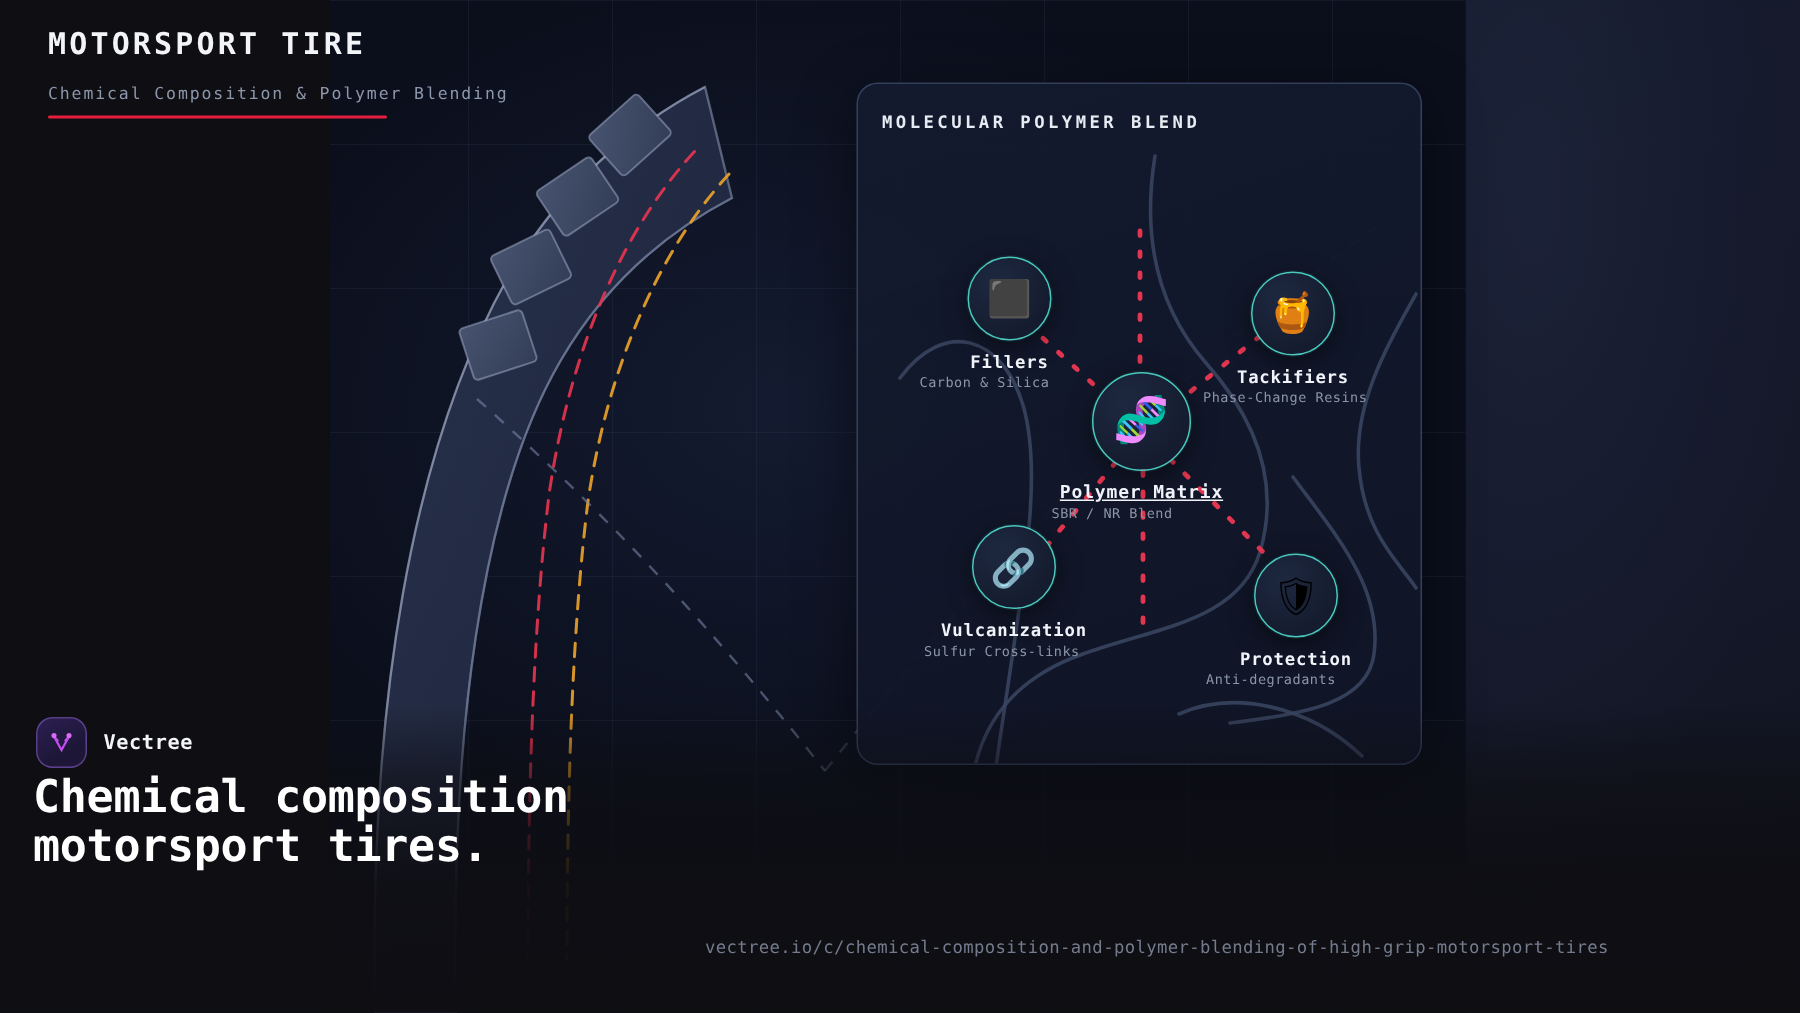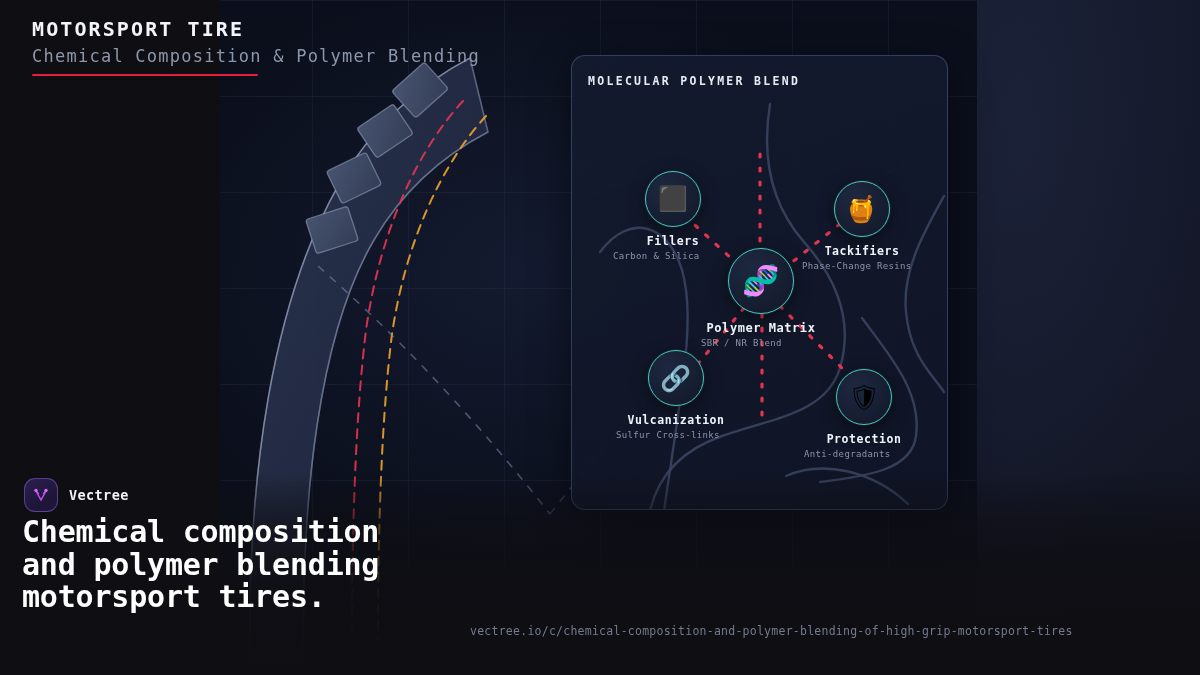--- a/index.html
+++ b/index.html
@@ -40,21 +40,21 @@
   }
   .illus-svg{position:absolute;left:0;top:0;width:757px;height:675px;}
 
   
   .hdr{position:absolute;left:32px;top:18px;width:520px;z-index:6;}
   .hdr-title{
     font-size:20px;font-weight:bold;letter-spacing:2.1px;color:#f2f4f8;
     line-height:1.1;
   }
   .hdr-sub{
-    margin-top:6px;font-size:17px;letter-spacing:1.25px;color:#8d97ac;
+    margin-top:16px;font-size:11px;letter-spacing:1.25px;color:#8d97ac;
   }
   .hdr-rule{
     margin-top:8px;width:226px;height:2px;background:#e51e3f;border-radius:2px;
   }
 
   
   .mpanel{
     position:absolute;left:571px;top:55px;width:377px;height:455px;z-index:7;
     border:1px solid rgba(120,145,195,.34);
     border-radius:14px;
@@ -82,21 +82,21 @@
     line-height:1;user-select:none;
   }
   .node-label{
     margin-top:7px;text-align:center;font-size:11.5px;font-weight:bold;
     letter-spacing:.55px;color:#f0f3f9;white-space:nowrap;
   }
   .node-desc{
     margin-top:3px;text-align:left;font-size:9px;letter-spacing:.35px;
     color:#8b95aa;white-space:nowrap;
   }
-  .node.center .node-label{font-size:12px;}
+  .node.center .node-label{font-size:12px;text-decoration:underline;}
   .node.center .node-desc{font-size:9px;}
 
   
   .brand{position:absolute;left:24px;top:478px;display:flex;align-items:center;gap:11px;z-index:9;}
   .brand-mark{
     width:34px;height:34px;border-radius:11px;
     background:linear-gradient(150deg,#2b1f52,#1d1636 70%);
     border:1px solid rgba(160,110,230,.45);
     display:flex;align-items:center;justify-content:center;
   }
@@ -251,17 +251,16 @@
       </g>
       <circle cx="5" cy="5.4" r="1.7" fill="#d96cf5"></circle>
       <circle cx="15" cy="5.4" r="1.7" fill="#d96cf5"></circle>
     </svg>
   </div>
   <div class="brand-name">Vectree</div>
 </div>
 
 <div class="headline">
   <div>Chemical composition</div>
-  <div>and polymer blending</div>
   <div>motorsport tires.</div>
 </div>
 
 <div class="url">vectree.io/c/chemical-composition-and-polymer-blending-of-high-grip-motorsport-tires</div>
 
 </body></html>

